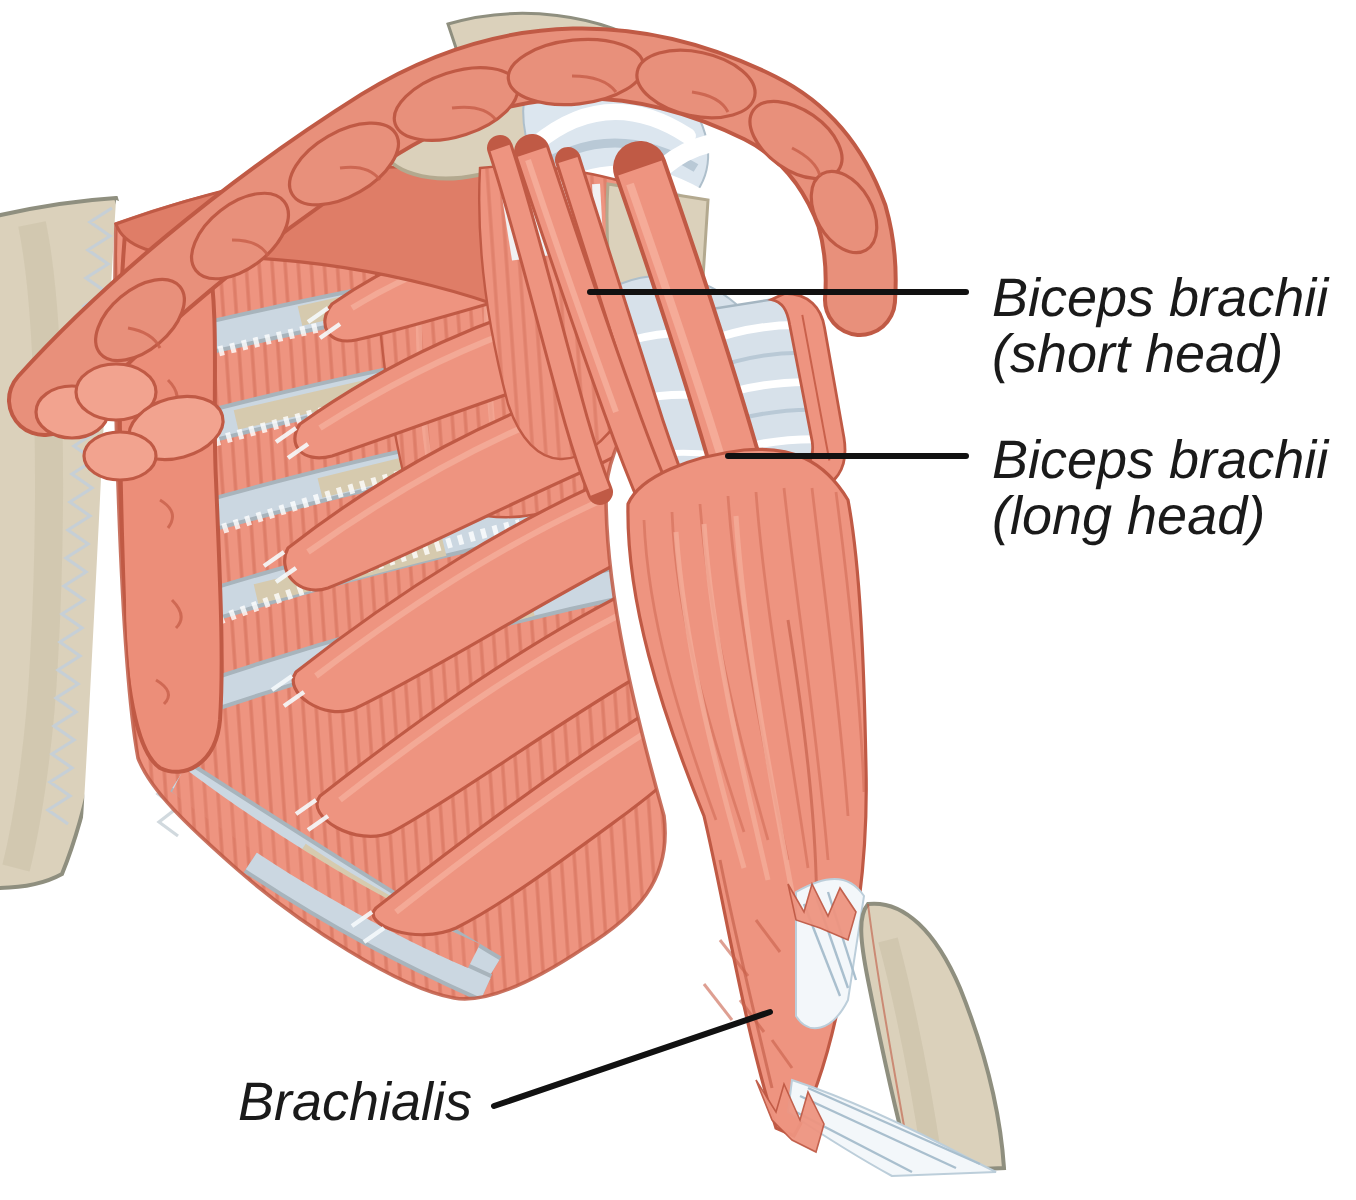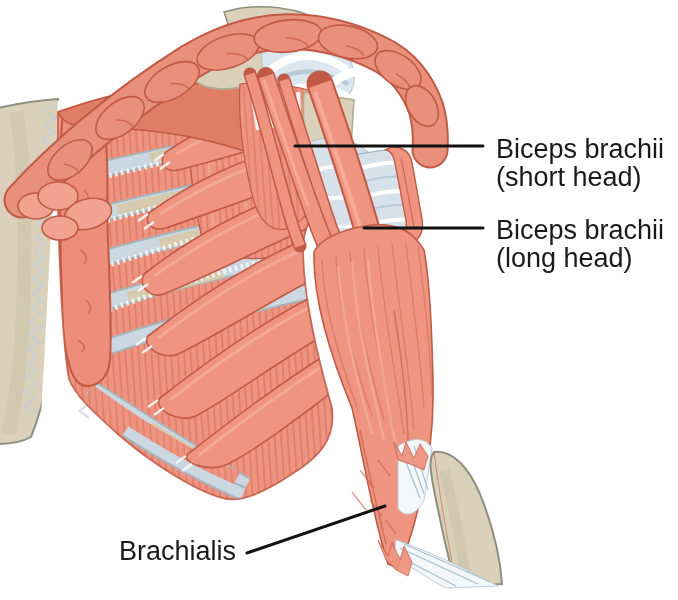--- a/index.html
+++ b/index.html
@@ -1,17 +1,17 @@
 <!DOCTYPE html>
 <html style="--muscle: #EE9480; --muscle-mid: #DF7D67; --muscle-arch: #E8907B; --muscle-light: #F5AD9A; --muscle-pale: #F2A38F; --muscle-deep: #C9614B; --outline: #C05A45; --bone: #DBD1BB; --bone-shadow: #C9BFA6; --bone-outline: #8F8F7F; --rib: #CBD7E1; --rib-shadow: #A8B4BC; --rib-tan: #D6CAAE; --cartilage-line: #C6CFD6; --fascia: #D7E1EA; --fascia-band: #B9C9D6; --capsule: #DCE6EF; --tendon-white: #F3F7FA; --tendon-line: #A9BFCE; --leader: #111111; --text-color: #1A1A1A; --bg: #FFFFFF;"><head>
 <meta charset="utf-8">
 <style>
   html,body{margin:0;padding:0;background:#fff;}
   .stage{position:relative;width:678px;height:600px;background:var(--bg,#fff);overflow:hidden;
-         font-family:"Liberation Sans",sans-serif;}
+         font-family:"Liberation Sans",sans-serif;font-style:italic;}
   svg{position:absolute;left:0;top:0;}
   svg text{font-family:"Liberation Sans",sans-serif;font-size:27px;fill:var(--text-color,#1a1a1a);}
   .leader{stroke:var(--leader,#111);stroke-width:3;stroke-linecap:round;}
 </style>
 </head>
 <body>
 
 <div class="stage">
 <svg width="678" height="600" viewBox="0 0 678 600">
   <defs>

